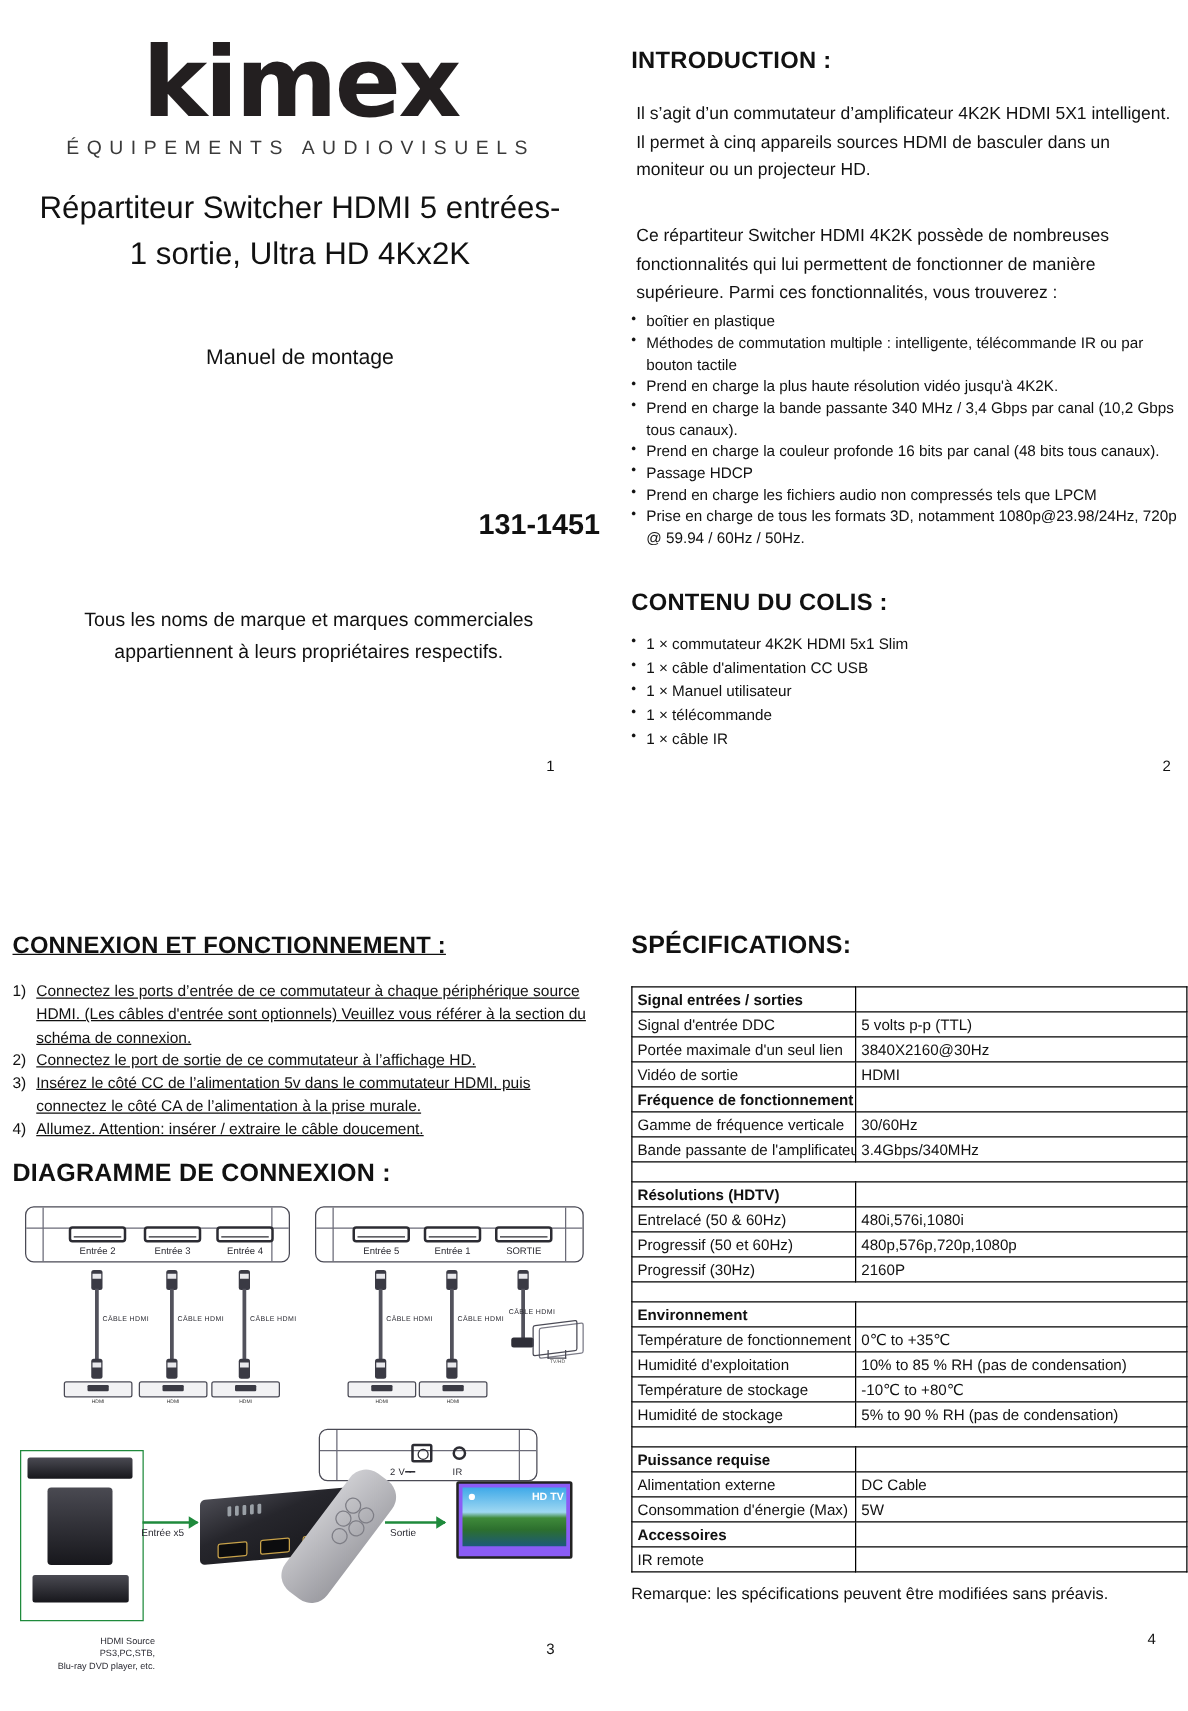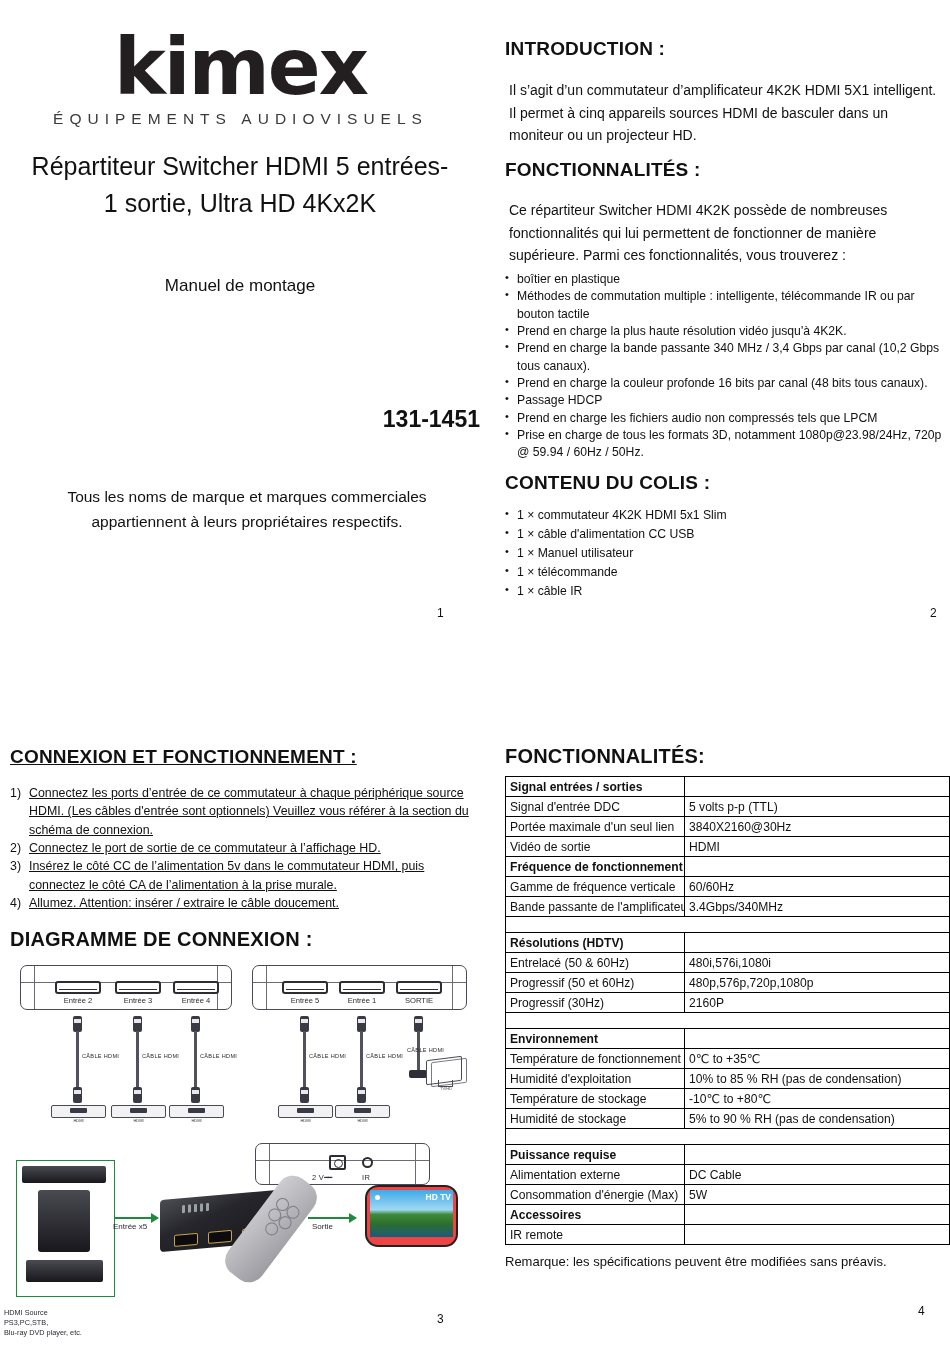--- a/index.html
+++ b/index.html
@@ -105,36 +105,36 @@
 
   .rearlbl{position:absolute;font-size:7.5px;color:#2b2b33;letter-spacing:.3px;}
   .dcjack{position:absolute;width:17px;height:15px;border:2px solid #2c2c33;border-radius:2px;box-sizing:border-box;}
   .dcjack:after{content:"";position:absolute;left:50%;top:50%;width:7px;height:7px;margin:-3.5px 0 0 -3.5px;border:1.6px solid #2c2c33;border-radius:50%;}
   .irhole{position:absolute;width:11px;height:11px;border:2.2px solid #2c2c33;border-radius:50%;box-sizing:border-box;}
 
   
   .photos{position:absolute;left:8px;top:1160px;width:470px;height:160px;}
   .srcbox{position:absolute;left:8px;top:0;width:97px;height:135px;border:1.6px solid #1f8a3c;}
   .dev{position:absolute;background:linear-gradient(#4a4a52,#17171c);border-radius:2px;}
-  .devlbl{position:absolute;left:0;width:120px;text-align:left;font-size:7.3px;line-height:10px;color:#2b2b33;}
+  .devlbl{position:absolute;left:0;width:120px;text-align:right;font-size:7.3px;line-height:10px;color:#2b2b33;}
   .arrow{position:absolute;height:2px;background:#1f8a3c;}
   .arrow:after{content:"";position:absolute;right:-1px;top:-4px;border-left:8px solid #1f8a3c;border-top:5px solid transparent;border-bottom:5px solid transparent;}
   .arrlbl{position:absolute;font-size:8px;color:#2b2b33;}
   .switchphoto{
     position:absolute;width:118px;height:52px;background:linear-gradient(160deg,#4c4c54 0%,#26262c 40%,#17171b 100%);
     border-radius:4px;transform:skewY(-5deg);
   }
   .switchphoto .led{position:absolute;top:7px;width:3px;height:8px;background:#9aa0a6;border-radius:1px;}
   .switchphoto .pz{position:absolute;bottom:4px;width:22px;height:10px;background:#0c0c0e;border:1px solid #c9a34a;border-radius:2px;}
   .remote{
     position:absolute;width:42px;height:118px;background:linear-gradient(100deg,#cfcfd3,#9a9aa0);
     border-radius:16px;transform:rotate(37deg);
   }
   .remote .btn{position:absolute;width:11px;height:11px;border-radius:50%;border:1px solid #7d7d85;}
-  .tvphoto{position:absolute;width:89px;height:58px;background:#ef4444;border:2.5px solid #222;border-radius:13px;}
+  .tvphoto{position:absolute;width:89px;height:58px;background:#8b5cf6;border:2.5px solid #222;border-radius:2px;}
   .tvphoto .img{position:absolute;left:3px;top:3px;right:3px;bottom:8px;background:
       linear-gradient(#3fa9e8 0%,#9fd8f2 42%,#3f8a3a 52%,#2c6f2e 72%,#1d5a7a 100%);}
   .tvphoto .hd{position:absolute;right:5px;top:5px;font-size:8.5px;color:#fff;font-weight:bold;}
   .tvphoto .sun{position:absolute;left:8px;top:8px;width:5px;height:5px;background:#fff;border-radius:50%;}
 </style>
 </head>
 <body>
 
 <div class="page">
 
@@ -148,21 +148,20 @@
   <div class="code" style="left:0;top:406px;">131-1451</div>
   <div class="trade" style="top:484px;">Tous les noms de marque et marques commerciales appartiennent à leurs propriétaires respectifs.</div>
   <div class="pageno" style="left:437px;top:606px;">1</div>
 
   <div style="position:absolute;left:505px;top:38px;width:445px;">
     <h2 class="sect">INTRODUCTION :</h2>
     <p class="body" style="margin-top:19px;">Il s’agit d’un commutateur d’amplificateur 4K2K HDMI 5X1 intelligent. Il permet à cinq appareils sources HDMI de basculer dans un moniteur ou un projecteur HD.</p>
   </div>
 
   <div style="position:absolute;left:505px;top:159px;width:445px;">
-    <h2 class="sect">FONCTIONNALITÉS :</h2>
     <p class="body" style="margin-top:18px;">Ce répartiteur Switcher HDMI 4K2K possède de nombreuses fonctionnalités qui lui permettent de fonctionner de manière supérieure. Parmi ces fonctionnalités, vous trouverez :</p>
     <ul class="bul" style="margin-top:3px;">
       <li>boîtier en plastique</li>
       <li>Méthodes de commutation multiple : intelligente, télécommande IR ou par bouton tactile</li>
       <li>Prend en charge la plus haute résolution vidéo jusqu'à 4K2K.</li>
       <li>Prend en charge la bande passante 340 MHz / 3,4 Gbps par canal (10,2 Gbps tous canaux).</li>
       <li>Prend en charge la couleur profonde 16 bits par canal (48 bits tous canaux).</li>
       <li>Passage HDCP</li>
       <li>Prend en charge les fichiers audio non compressés tels que LPCM</li>
       <li>Prise en charge de tous les formats 3D, notamment 1080p@23.98/24Hz, 720p @ 59.94 / 60Hz / 50Hz.</li>
@@ -319,22 +318,22 @@
     <div class="tvphoto" style="left:357px;top:25px;">
       <div class="img"></div>
         <div class="sun"></div>
       <div class="hd">HD TV</div>
     </div>
   </div>
 
   <div class="pageno" style="left:437px;top:1312px;">3</div>
 
   <div style="position:absolute;left:505px;top:745px;width:445px;">
-    <h2 class="sect" style="font-size:20px;">FONCTIONNALITÉS:</h2>
-    <table class="spec" style="margin-top:8px;padding-left:39px;">
+    <h2 class="sect" style="font-size:20px;">SPÉCIFICATIONS:</h2>
+    <table class="spec" style="margin-top:21px;padding-left:39px;">
       <tbody>
           <tr>
             <td class="k hdr">Signal entrées / sorties</td>
             <td></td>
           </tr>
           <tr>
             <td class="k">Signal d'entrée DDC</td>
             <td>5 volts p-p (TTL)</td>
           </tr>
           <tr>
@@ -344,21 +343,21 @@
           <tr>
             <td class="k">Vidéo de sortie</td>
             <td>HDMI</td>
           </tr>
           <tr>
             <td class="k hdr">Fréquence de fonctionnement</td>
             <td></td>
           </tr>
           <tr>
             <td class="k">Gamme de fréquence verticale</td>
-            <td>60/60Hz</td>
+            <td>30/60Hz</td>
           </tr>
           <tr>
             <td class="k">Bande passante de l'amplificateur vidéo</td>
             <td>3.4Gbps/340MHz</td>
           </tr>
           <tr class="gap">
             <td colspan="2"></td>
           </tr>
           <tr>
             <td class="k hdr">Résolutions (HDTV)</td>

